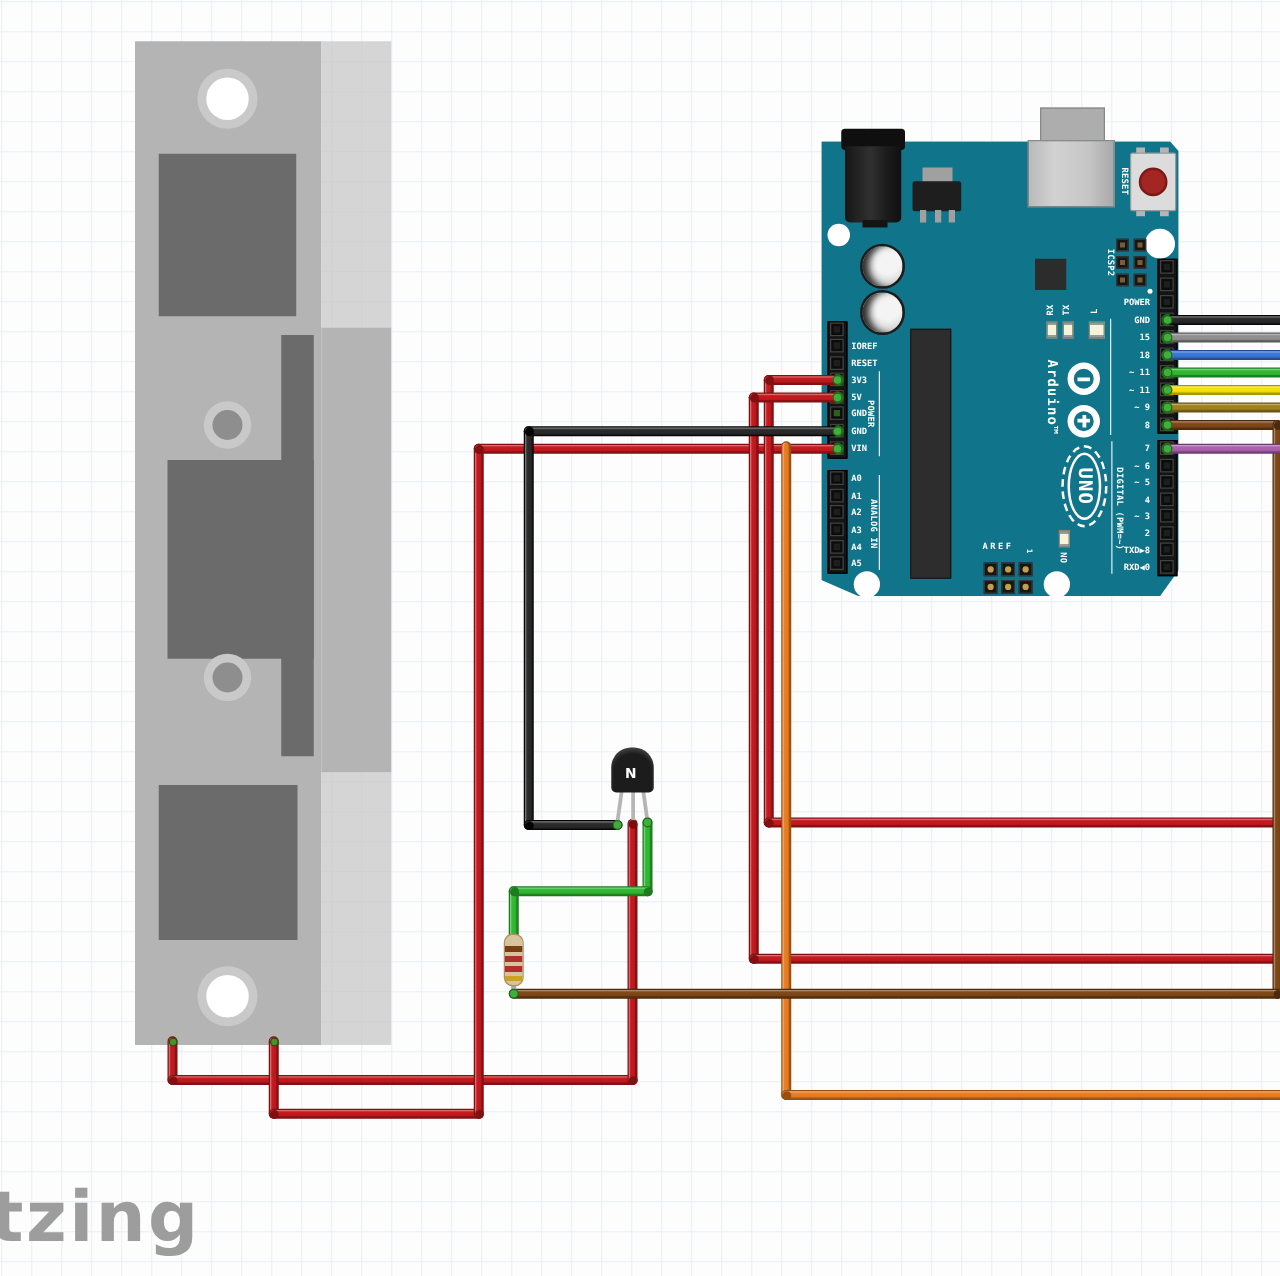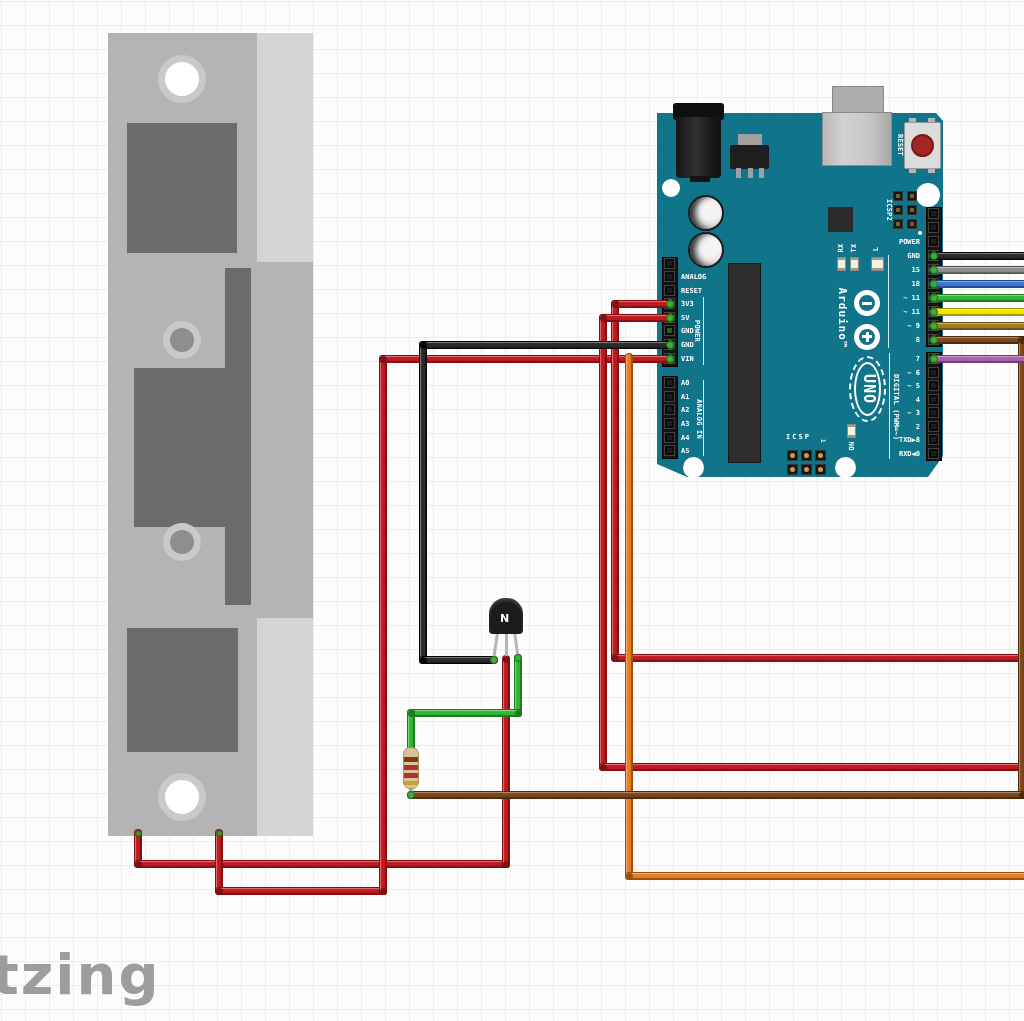--- a/index.html
+++ b/index.html
@@ -128,21 +128,21 @@
         <div class="icsppin" style="left: 786.5px; top: 463.5px;">
           <div class="icspin"></div>
         </div>
         <div class="icsppin" style="left: 800.5px; top: 463.5px;">
           <div class="icspin"></div>
         </div>
         <div class="icsppin" style="left: 814.5px; top: 463.5px;">
           <div class="icspin"></div>
         </div>
       </div>
-    <div class="btx" style="left:786px;top:433px;letter-spacing:2px;">ICSP</div>
+    <div class="btx" style="left:786px;top:433px;letter-spacing:2px;">AREF</div>
     <div class="btx vtx" style="left:823px;top:441px;font-size:6px;">1</div>
 
     <div class="btx vtn" style="left:841px;top:248px;">RX</div>
     <div class="btx vtn" style="left:854px;top:248px;">TX</div>
     <div class="led" style="left:837px;top:257px;width:9px;height:14px;"></div>
     <div class="led" style="left:850px;top:257px;width:9px;height:14px;"></div>
     <div class="btx vtn" style="left:876px;top:249px;">L</div>
     <div class="led" style="left:871px;top:257px;width:13px;height:14px;"></div>
     <div class="led" style="left:847px;top:424px;width:9px;height:14px;"></div>
     <div class="btx vtn" style="left:852px;top:446px;">ON</div>
@@ -167,21 +167,21 @@
     <div class="wline" style="left:889px;top:353px;height:106px;"></div>
 
     <div id="headers">
         <div class="abs" style="left: 662px; top: 257px; width: 16px; height: 110px; background: rgb(20, 20, 20); border: 1px solid rgb(0, 0, 0); box-sizing: border-box;"></div>
         <div class="pin" style="left: 664px; top: 258px;">
           <div class="pinin"></div>
         </div>
         <div class="pin" style="left: 664px; top: 271px;">
           <div class="pinin"></div>
         </div>
-        <div class="lbl-r" style="left: 681px; top: 272.5px;">ANALOG</div>
+        <div class="lbl-r" style="left: 681px; top: 272.5px;">IOREF</div>
         <div class="pin" style="left: 664px; top: 285px;">
           <div class="pinin"></div>
         </div>
         <div class="lbl-r" style="left: 681px; top: 286.5px;">RESET</div>
         <div class="pin" style="left: 664px; top: 298px;">
           <div class="pinin"></div>
         </div>
         <div class="crc" style="left: 665px; top: 299px; width: 10px; height: 10px; background: rgb(58, 166, 58); border: 1px solid rgb(29, 107, 23); box-sizing: border-box;"></div>
         <div class="lbl-r" style="left: 681px; top: 299.5px;">3V3</div>
         <div class="pin" style="left: 664px; top: 312px;">

